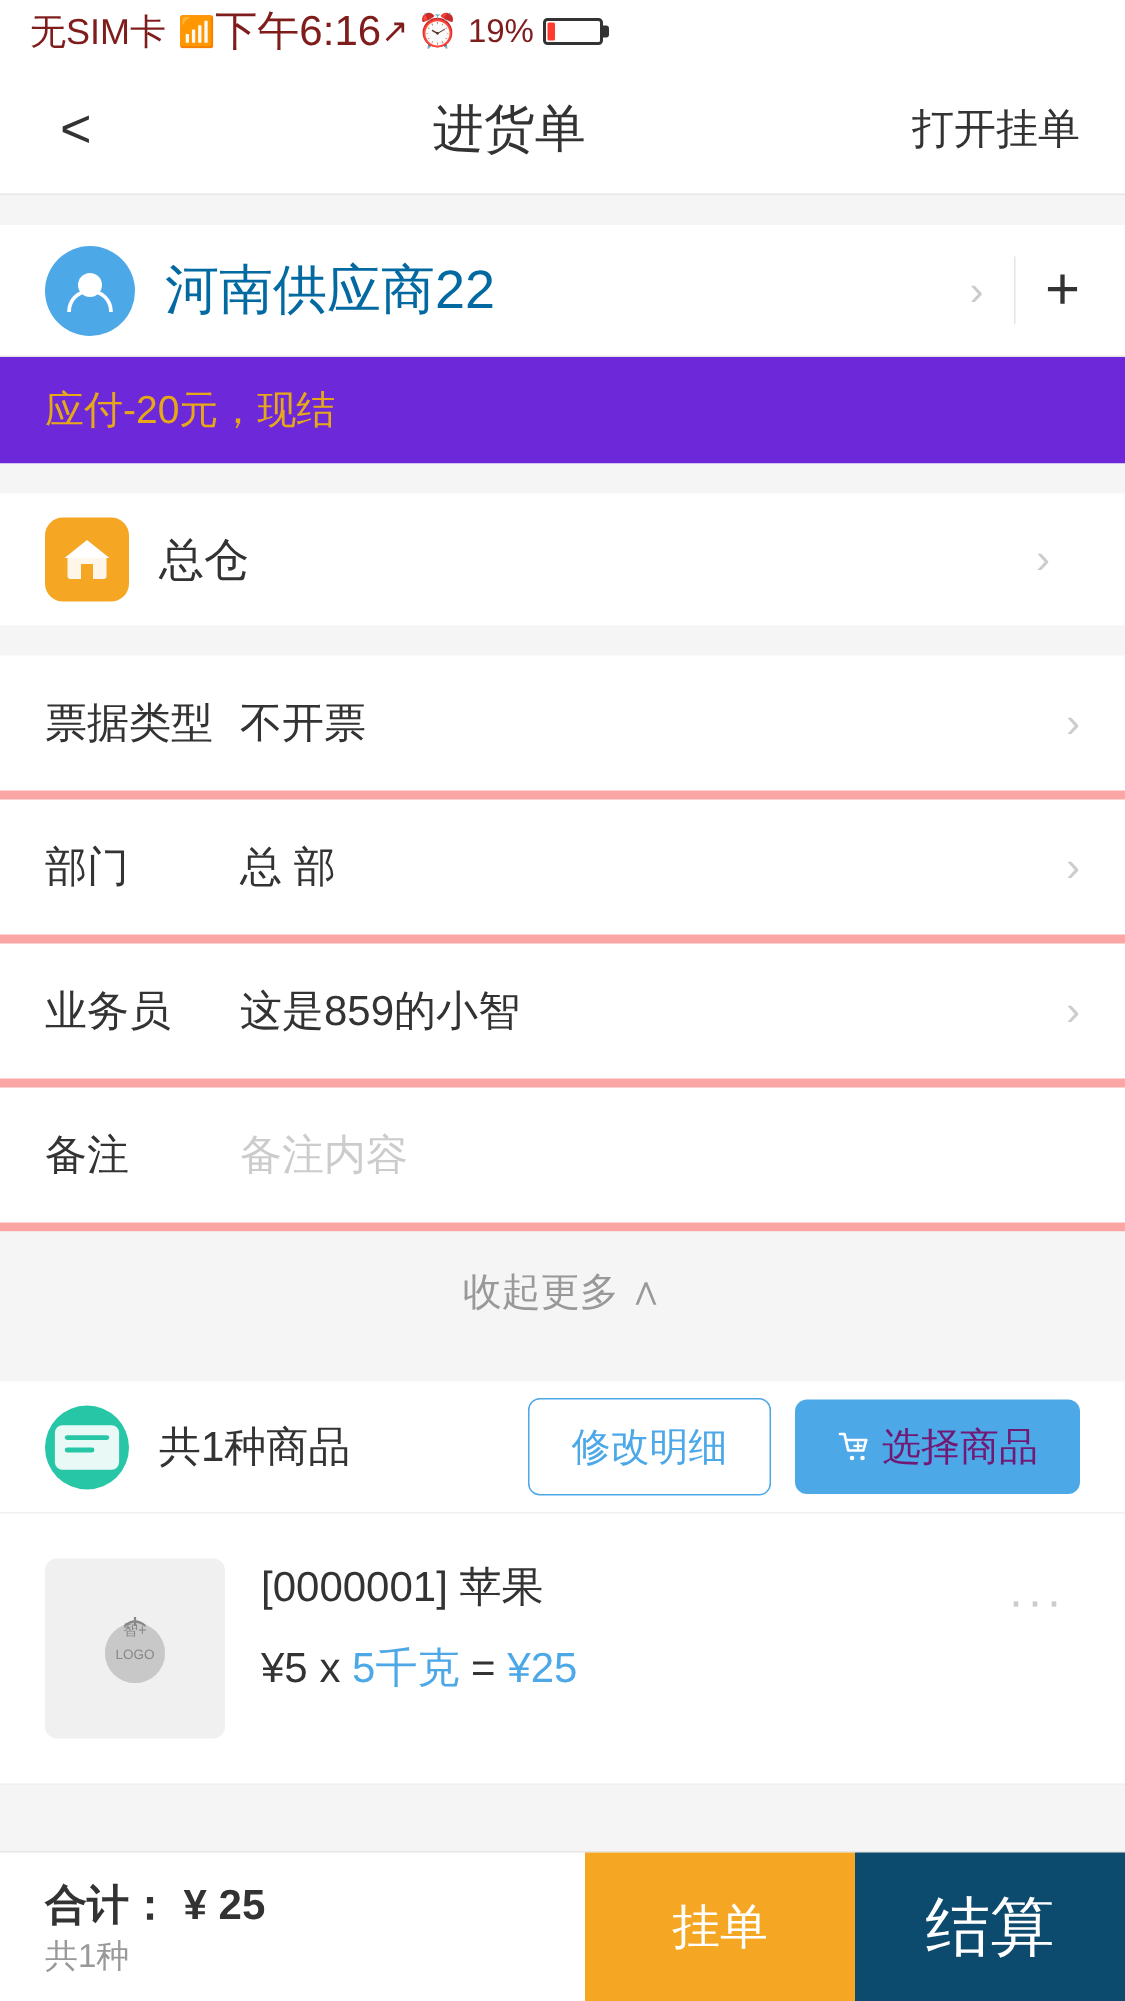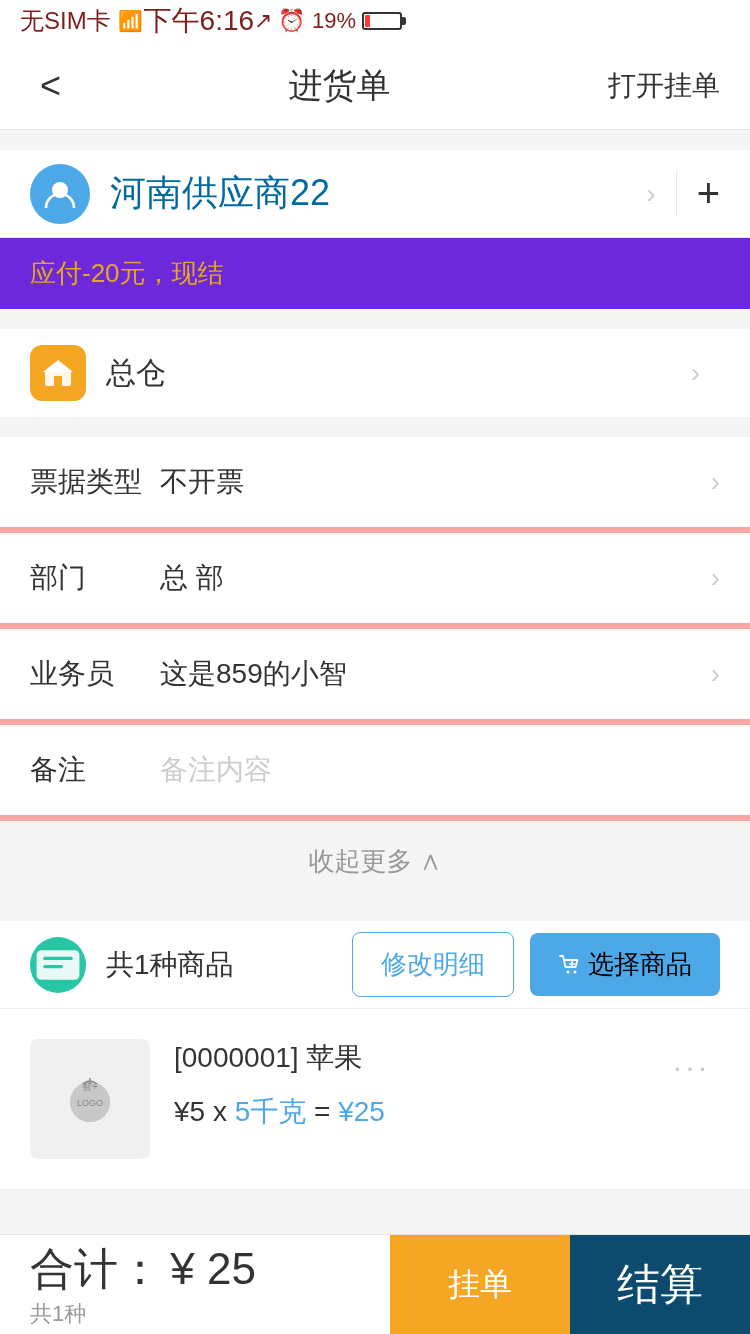--- a/index.html
+++ b/index.html
@@ -243,21 +243,21 @@
       color: #4da8e8;
       background: #fff;
       border-radius: 8px;
       padding: 14px 28px;
       font-size: 26px;
       margin-right: 16px;
       cursor: pointer;
     }
     .btn-select {
       background: #4da8e8;
-      color: #000000;
+      color: #701a75;
       border: none;
       border-radius: 8px;
       padding: 14px 28px;
       font-size: 26px;
       cursor: pointer;
       display: flex;
       align-items: center;
       gap: 8px;
     }
 
@@ -320,21 +320,21 @@
       display: flex;
       flex-direction: column;
       justify-content: center;
       padding: 0 30px;
     }
     .summary-total {
       font-size: 30px;
       color: #333;
       font-weight: 500;
     }
-    .summary-total span { font-size: 44px; font-weight: normal; }
+    .summary-total span { font-size: 28px; font-weight: bold; }
     .summary-count {
       font-size: 22px;
       color: #999;
       margin-top: 0;
     }
     .btn-hang {
       width: 180px;
       background: #f5a623;
       color: #fff;
       font-size: 32px;

